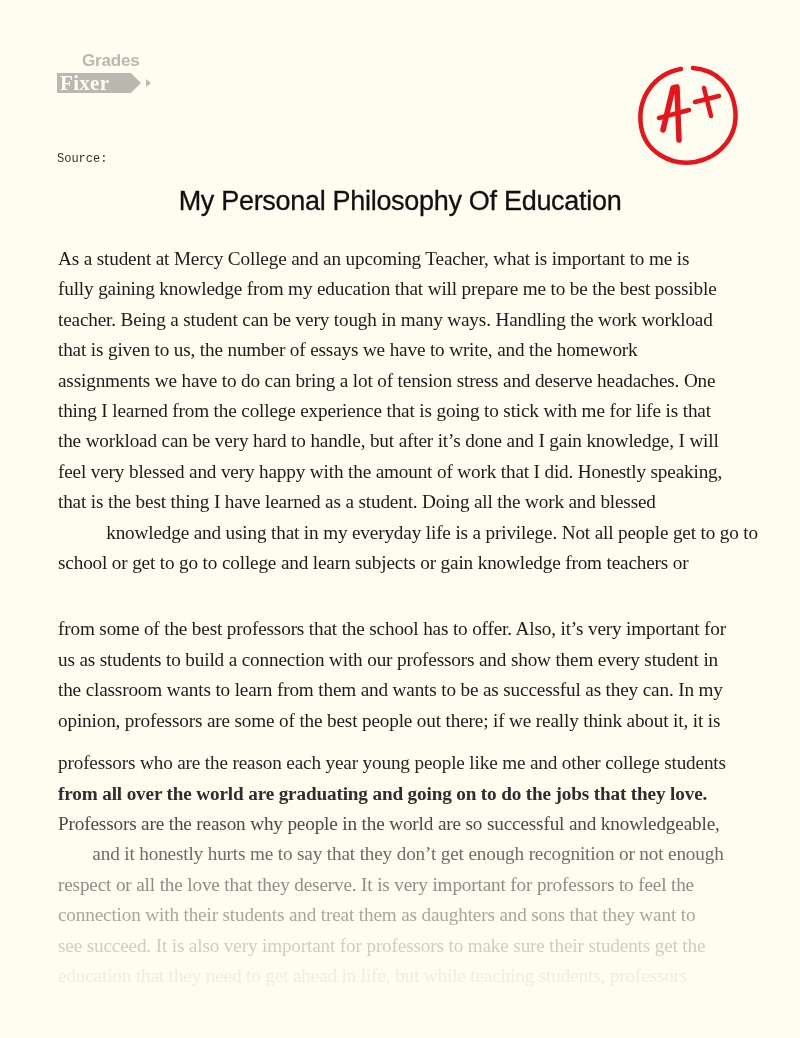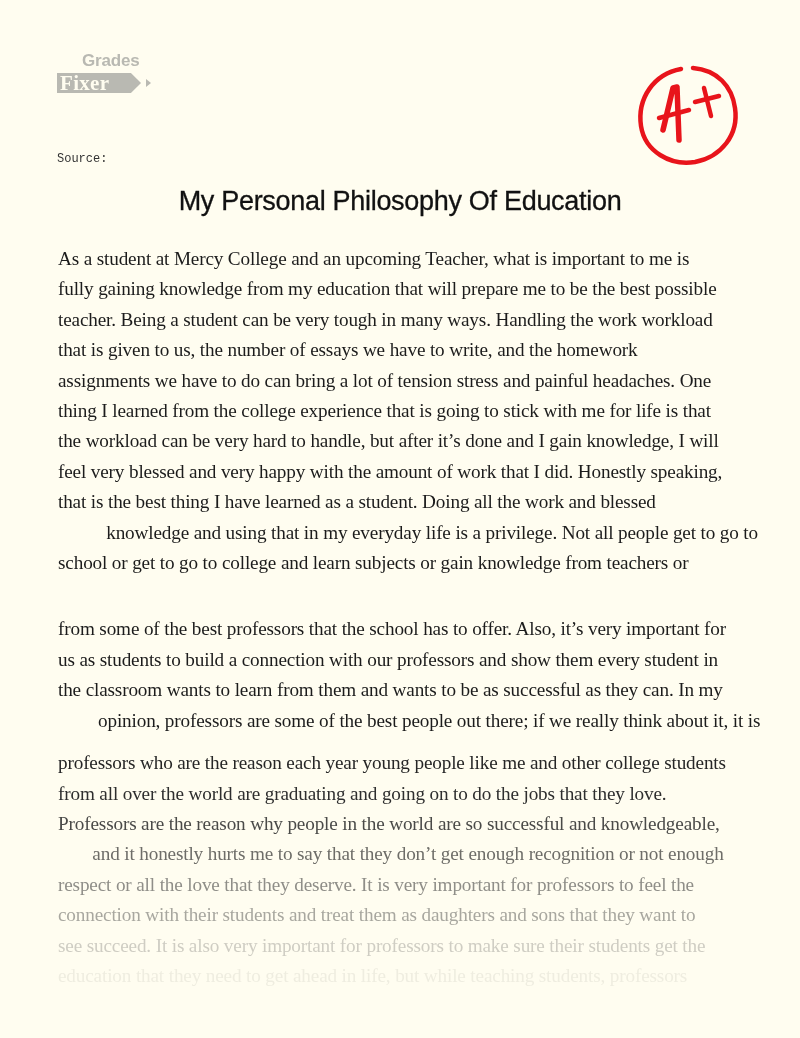--- a/index.html
+++ b/index.html
@@ -130,32 +130,32 @@
   </g>
 </svg>
 
 <h1 class="title">My Personal Philosophy Of Education</h1>
 
 <div class="essay" id="essay">
     <span class="line" style="color: rgb(28, 28, 28);">As a student at Mercy College and an upcoming Teacher, what is important to me is</span>
     <span class="line" style="color: rgb(28, 28, 28);">fully gaining knowledge from my education that will prepare me to be the best possible</span>
     <span class="line" style="color: rgb(28, 28, 28);">teacher. Being a student can be very tough in many ways. Handling the work workload</span>
     <span class="line" style="color: rgb(28, 28, 28);">that is given to us, the number of essays we have to write, and the homework</span>
-    <span class="line" style="color: rgb(28, 28, 28);">assignments we have to do can bring a lot of tension stress and painful headaches. One</span>
+    <span class="line" style="color: rgb(28, 28, 28);">assignments we have to do can bring a lot of tension stress and deserve headaches. One</span>
     <span class="line" style="color: rgb(28, 28, 28);">thing I learned from the college experience that is going to stick with me for life is that</span>
     <span class="line" style="color: rgb(28, 28, 28);">the workload can be very hard to handle, but after it’s done and I gain knowledge, I will</span>
     <span class="line" style="color: rgb(28, 28, 28);">feel very blessed and very happy with the amount of work that I did. Honestly speaking,</span>
     <span class="line" style="color: rgb(28, 28, 28);">that is the best thing I have learned as a student. Doing all the work and blessed</span>
     <span class="line" style="color: rgb(28, 28, 28); text-align: right;">knowledge and using that in my everyday life is a privilege. Not all people get to go to</span>
     <span class="line" style="color: rgb(28, 28, 28);">school or get to go to college and learn subjects or gain knowledge from teachers or</span>
     <span class="line" style="color: rgb(28, 28, 28); margin-top: 36px;">from some of the best professors that the school has to offer. Also, it’s very important for</span>
     <span class="line" style="color: rgb(28, 28, 28);">us as students to build a connection with our professors and show them every student in</span>
     <span class="line" style="color: rgb(28, 28, 28);">the classroom wants to learn from them and wants to be as successful as they can. In my</span>
-    <span class="line" style="color: rgb(28, 28, 28); margin-left: 40px;">opinion, professors are some of the best people out there; if we really think about it, it is</span>
+    <span class="line" style="color: rgb(28, 28, 28);">opinion, professors are some of the best people out there; if we really think about it, it is</span>
     <span class="line" style="color: rgb(38, 38, 38); margin-top: 12px;">professors who are the reason each year young people like me and other college students</span>
-    <span class="line" style="color: rgb(46, 46, 46);">from all over the world are graduating and going on to do the jobs that they love.</span>
+    <span class="line" style="color: rgb(46, 46, 46); font-weight: bold;">from all over the world are graduating and going on to do the jobs that they love.</span>
     <span class="line" style="color: rgb(74, 74, 72);">Professors are the reason why people in the world are so successful and knowledgeable,</span>
     <span class="line" style="color: rgb(110, 109, 104); text-align: center;">and it honestly hurts me to say that they don’t get enough recognition or not enough</span>
     <span class="line" style="color: rgb(143, 142, 136);">respect or all the love that they deserve. It is very important for professors to feel the</span>
     <span class="line" style="color: rgb(168, 167, 159);">connection with their students and treat them as daughters and sons that they want to</span>
     <span class="line" style="color: rgb(207, 205, 195);">see succeed. It is also very important for professors to make sure their students get the</span>
     <span class="line" style="color: rgb(239, 237, 224);">education that they need to get ahead in life, but while teaching students, professors</span>
   </div>
 
 </body></html>

